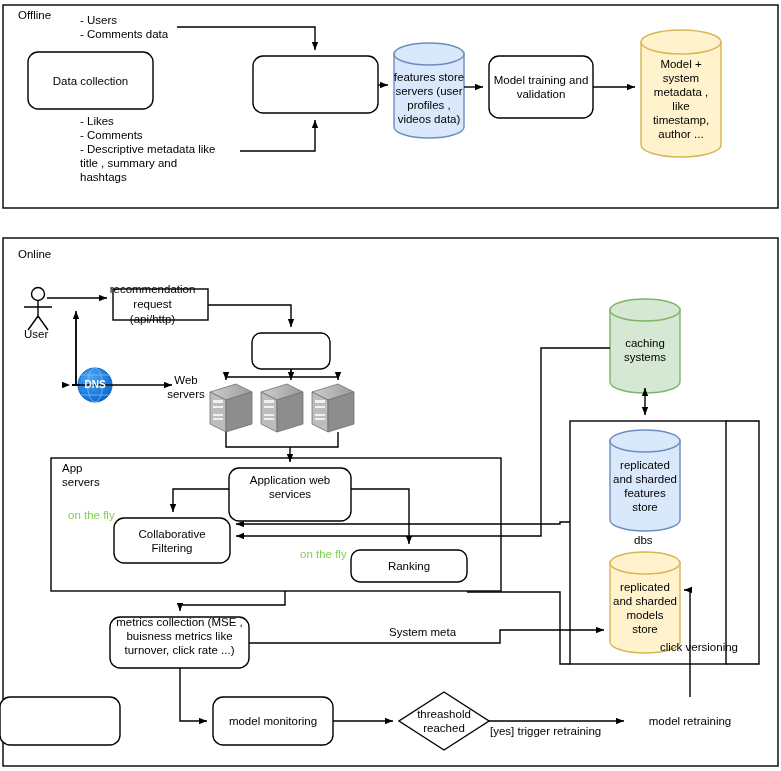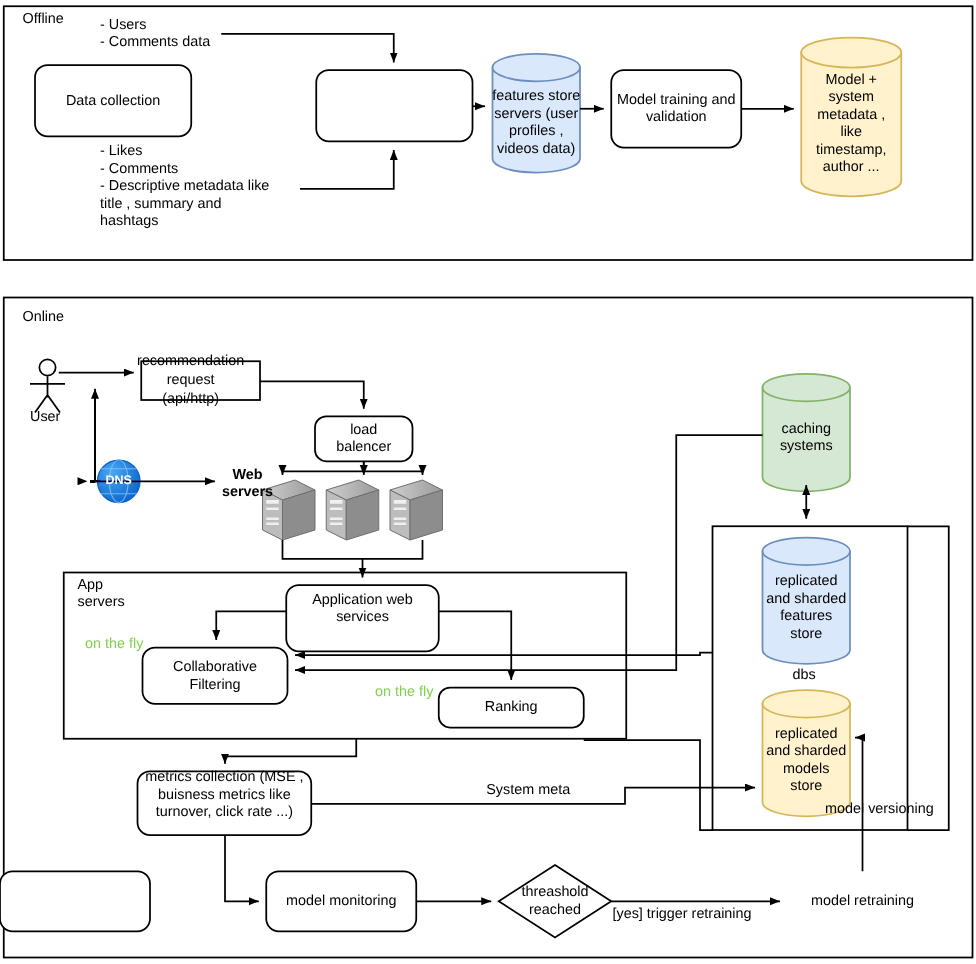--- a/index.html
+++ b/index.html
@@ -338,23 +338,21 @@
 metadata ,
 like
 timestamp,
 author ...</div>
 
   <div class="lbl" style="left:18px;top:247px;">Online</div>
   <div class="lbl" style="left:24px;top:327px;">User</div>
   <div class="node-text" style="left:78px;top:378px;width:34px;height:14px;color:#fff;font-size:10px;font-weight:bold;">DNS</div>
   <div class="node-text" style="left:113px;top:289px;width:79px;height:31px;white-space:pre-line;line-height:15px;">recommendation
 request (api/http)</div>
-  <div class="node-text" style="left:252px;top:333px;width:78px;height:36px;white-space:pre-line;">load
-balencer</div>
-  <div class="lbl ctr" style="left:172px;top:373px;width:52px;white-space:pre-line;font-weight:bold;">Web
+  <div class="lbl ctr" style="left:160px;top:373px;width:52px;white-space:pre-line;">Web
 servers</div>
   <div class="lbl" style="left:62px;top:461px;white-space:pre-line;">App
 servers</div>
 
   <div class="node-text" style="left:229px;top:468px;width:122px;height:38px;white-space:pre-line;">Application web
 services</div>
   <div class="node-text" style="left:114px;top:518px;width:116px;height:45px;white-space:pre-line;">Collaborative
 Filtering</div>
   <div class="node-text" style="left:351px;top:550px;width:116px;height:32px;">Ranking</div>
 
@@ -363,21 +361,21 @@
 
   <div class="node-text" style="left:110px;top:617px;width:139px;height:38px;white-space:pre-line;">metrics collection (MSE ,
 buisness metrics like
 turnover, click rate ...)</div>
   <div class="node-text" style="left:213px;top:697px;width:120px;height:48px;">model monitoring</div>
   <div class="node-text" style="left:404px;top:703px;width:80px;height:36px;white-space:pre-line;">threashold
 reached</div>
   <div class="node-text" style="left:630px;top:697px;width:120px;height:48px;">model retraining</div>
 
   <div class="lbl" style="left:389px;top:625px;">System meta</div>
-  <div class="lbl" style="left:660px;top:640px;">model versioning</div>
+  <div class="lbl" style="left:660px;top:640px;">click versioning</div>
   <div class="lbl" style="left:490px;top:724px;">[yes] trigger retraining</div>
 
   <div class="node-text" style="left:610px;top:330px;width:70px;height:40px;white-space:pre-line;">caching
 systems</div>
   <div class="lbl" style="left:634px;top:533px;">dbs</div>
   <div class="node-text" style="left:606px;top:451px;width:78px;height:70px;white-space:pre-line;">replicated
 and sharded
 features
 store</div>
   <div class="node-text" style="left:606px;top:573px;width:78px;height:70px;white-space:pre-line;">replicated

